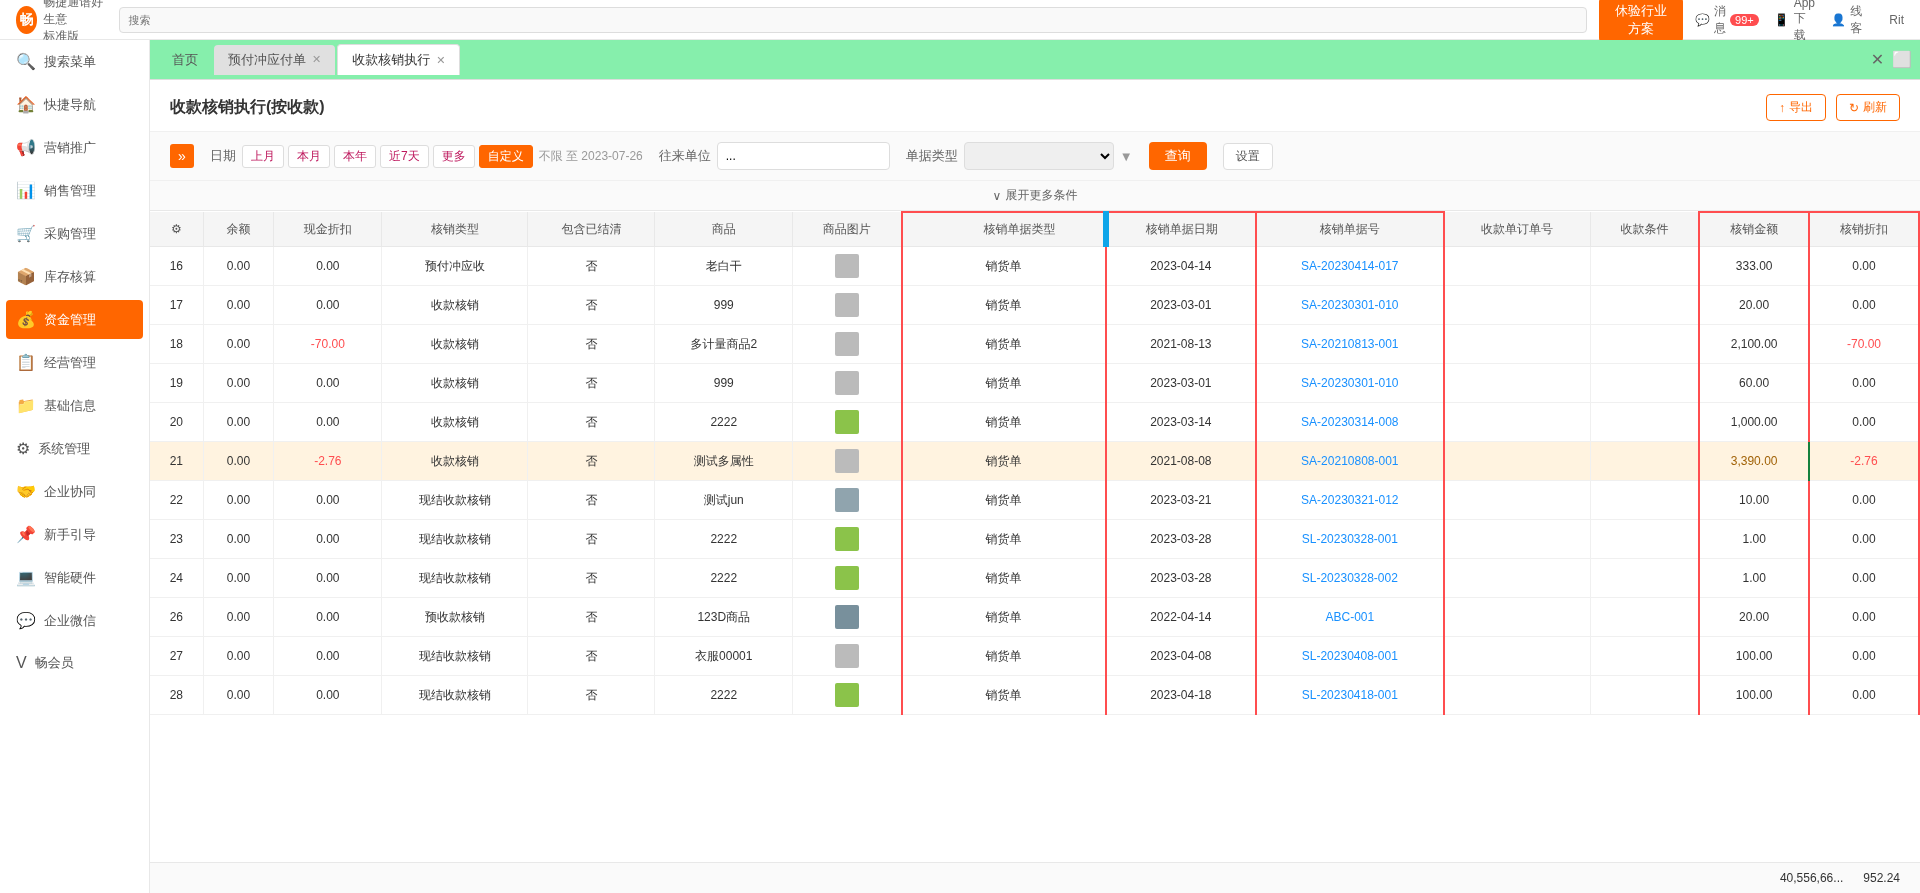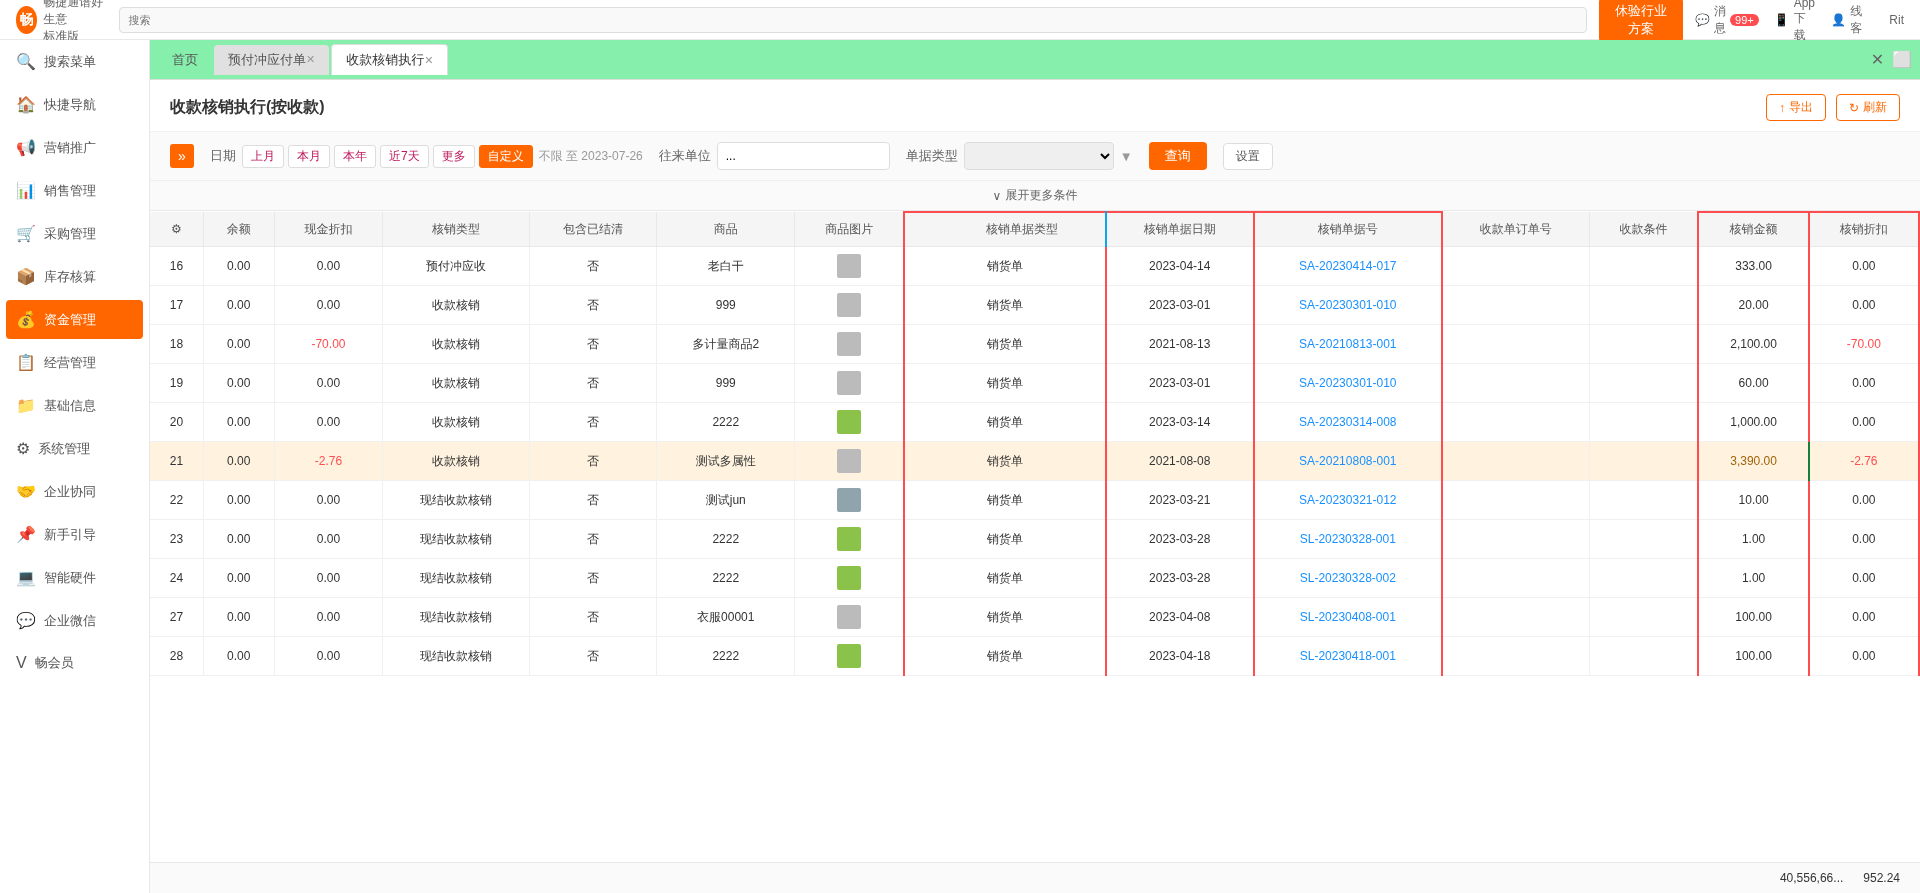--- a/index.html
+++ b/index.html
@@ -21,21 +21,21 @@
     .sidebar { width: 150px; background: #fff; border-right: 1px solid #e8e8e8; display: flex; flex-direction: column; overflow-y: auto; }
     .sidebar-item { display: flex; align-items: center; gap: 8px; padding: 12px 16px; cursor: pointer; color: #555; font-size: 13px; }
     .sidebar-item.active { background: #ff6600; color: white; border-radius: 4px; margin: 2px 6px; padding: 10px 10px; }
     .sidebar-icon { font-size: 16px; }
 
     
     .main { flex: 1; display: flex; flex-direction: column; overflow: hidden; }
 
     
     .tab-bar { height: 40px; background: #86efac; display: flex; align-items: center; padding: 0 8px; gap: 2px; border-bottom: 1px solid #ddd; position: relative; }
-    .tab { display: flex; align-items: center; padding: 6px 14px; background: #e0e0e0; border-radius: 4px 4px 0 0; cursor: pointer; font-size: 13px; color: #555; }
+    .tab { display: flex; align-items: center; gap: 6px; padding: 6px 14px; background: #e0e0e0; border-radius: 4px 4px 0 0; cursor: pointer; font-size: 13px; color: #555; }
     .tab.active { background: #fff; color: #333; border: 1px solid #ddd; border-bottom: none; }
     .tab-close { font-size: 11px; color: #999; cursor: pointer; }
     .tab-bar-right { margin-left: auto; display: flex; gap: 8px; align-items: center; }
     .tab-bar-icon { cursor: pointer; color: #666; font-size: 16px; }
 
     
     .page-content { flex: 1; overflow: hidden; background: #fff; display: flex; flex-direction: column; }
     .page-header { padding: 14px 20px 10px; display: flex; align-items: center; justify-content: space-between; border-bottom: 1px solid #f0f0f0; }
     .page-title { font-size: 16px; font-weight: bold; color: #333; }
     .page-header-actions { display: flex; gap: 10px; }
@@ -242,21 +242,21 @@
         <table>
           <thead>
             <tr>
               <th>⚙</th>
               <th>余额</th>
               <th>现金折扣</th>
               <th>核销类型</th>
               <th>包含已结清</th>
               <th>商品</th>
               <th>商品图片</th>
-              <th style="border-left:2px solid #ff4d4f;border-right:2px solid #0ea5e9;border-top:2px solid #ff4d4f;padding-left:44px;">核销单据类型</th>
+              <th style="border-left:2px solid #ff4d4f;border-right:6px solid #0ea5e9;border-top:2px solid #ff4d4f;padding-left:44px;">核销单据类型</th>
               <th style="border-left:2px solid #ff4d4f;border-right:2px solid #ff4d4f;border-top:2px solid #ff4d4f;">核销单据日期</th>
               <th style="border-left:2px solid #ff4d4f;border-right:2px solid #ff4d4f;border-top:2px solid #ff4d4f;">核销单据号</th>
               <th>收款单订单号</th>
               <th>收款条件</th>
               <th style="border-left:2px solid #ff4d4f;border-right:2px solid #ff4d4f;border-top:2px solid #ff4d4f;">核销金额</th>
               <th style="border-left:2px solid #ff4d4f;border-right:2px solid #ff4d4f;border-top:2px solid #ff4d4f;">核销折扣</th>
             </tr>
           </thead>
           <tbody id="table-body">
               <tr>
@@ -415,20 +415,38 @@
                 </td>
     <td style="border-left:2px solid #ff4d4f;border-right:2px solid #ff4d4f;">销货单</td>
     <td style="border-left:2px solid #ff4d4f;border-right:2px solid #ff4d4f;">2023-03-28</td>
     <td style="border-left:2px solid #ff4d4f;border-right:2px solid #ff4d4f;"><a class="link-text" href="#">SL-20230328-002</a></td>
     <td></td>
     <td></td>
     <td style="border-left:2px solid #ff4d4f;border-right:2px solid #ff4d4f;">1.00</td>
     <td style="border-left:2px solid #ff4d4f;border-right:2px solid #ff4d4f;">0.00</td>
   </tr>
               <tr>
+    <td>26</td>
+    <td>0.00</td>
+    <td>0.00</td>
+    <td>预收款核销</td>
+    <td>否</td>
+    <td>123D商品</td>
+    <td>
+                  <div style="width:24px;height:24px;background:#78909c;border-radius:2px;margin:0 auto;"></div>
+                </td>
+    <td style="border-left:2px solid #ff4d4f;border-right:2px solid #ff4d4f;">销货单</td>
+    <td style="border-left:2px solid #ff4d4f;border-right:2px solid #ff4d4f;">2022-04-14</td>
+    <td style="border-left:2px solid #ff4d4f;border-right:2px solid #ff4d4f;"><a class="link-text" href="#">ABC-001</a></td>
+    <td></td>
+    <td></td>
+    <td style="border-left:2px solid #ff4d4f;border-right:2px solid #ff4d4f;">20.00</td>
+    <td style="border-left:2px solid #ff4d4f;border-right:2px solid #ff4d4f;">0.00</td>
+  </tr>
+              <tr>
     <td>27</td>
     <td>0.00</td>
     <td>0.00</td>
     <td>现结收款核销</td>
     <td>否</td>
     <td>衣服00001</td>
     <td>
                   <div style="width:24px;height:24px;background:#bbb;border-radius:2px;margin:0 auto;"></div>
                 </td>
     <td style="border-left:2px solid #ff4d4f;border-right:2px solid #ff4d4f;">销货单</td>

